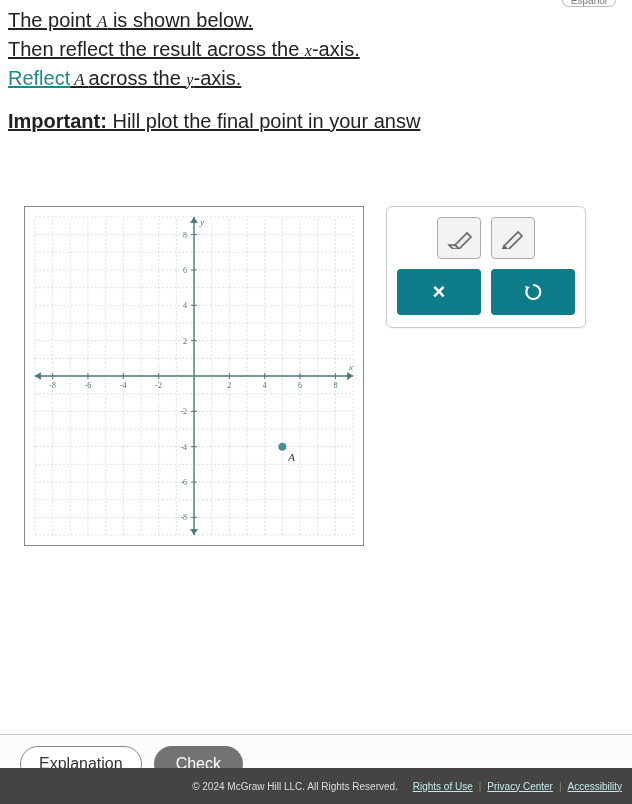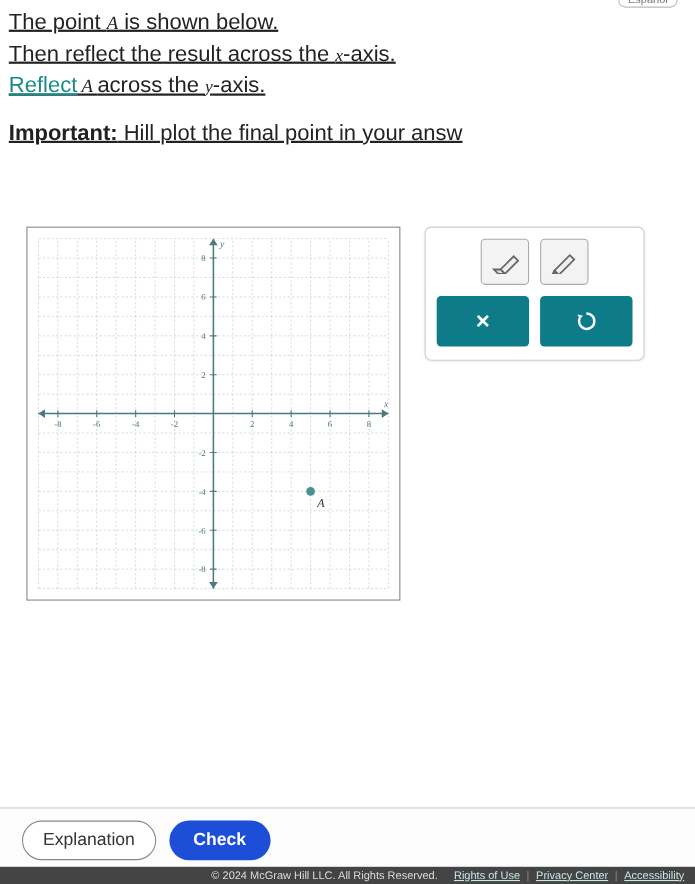--- a/index.html
+++ b/index.html
@@ -50,25 +50,25 @@
   .bottom-bar {
     position:absolute; left:0; right:0; bottom:12px; height:58px;
     border-top:1px solid #ccc; display:flex; align-items:center; padding-left:20px; gap:12px;
     background:#fcfcfc;
   }
   .btn-explanation {
     padding: 8px 18px; border:1px solid #888; border-radius:22px; background:#fff;
     font-size:16px; color:#333; cursor:pointer;
   }
   .btn-check {
-    padding: 9px 22px; border:none; border-radius:22px; background:#1d4ed8;
-    color:#fff; font-size:16px; font-weight:bold; cursor:pointer;
+    padding: 9px 22px; border:none; border-radius:22px; background:#737373;
+    color:#fff; font-size:16px; font-weight:normal; cursor:pointer;
   }
   .footer {
-    position:absolute; left:0; right:0; bottom:0; height:16px; background:#444;
+    position:absolute; left:0; right:0; bottom:0; height:36px; background:#444;
     color:#ddd; font-size:10px; display:flex; align-items:center; justify-content:flex-end;
     padding-right:10px; gap:6px;
   }
   .footer a { color:#c7e8ea; text-decoration:underline; cursor:pointer; }
   .footer .sep { color:#888; }
   .lang-pill {
     position:absolute; top:-6px; right:16px;
     border:1px solid #bbb; border-radius:12px; padding:0px 8px;
     font-size:10px; color:#777; background:#fff;
   }

